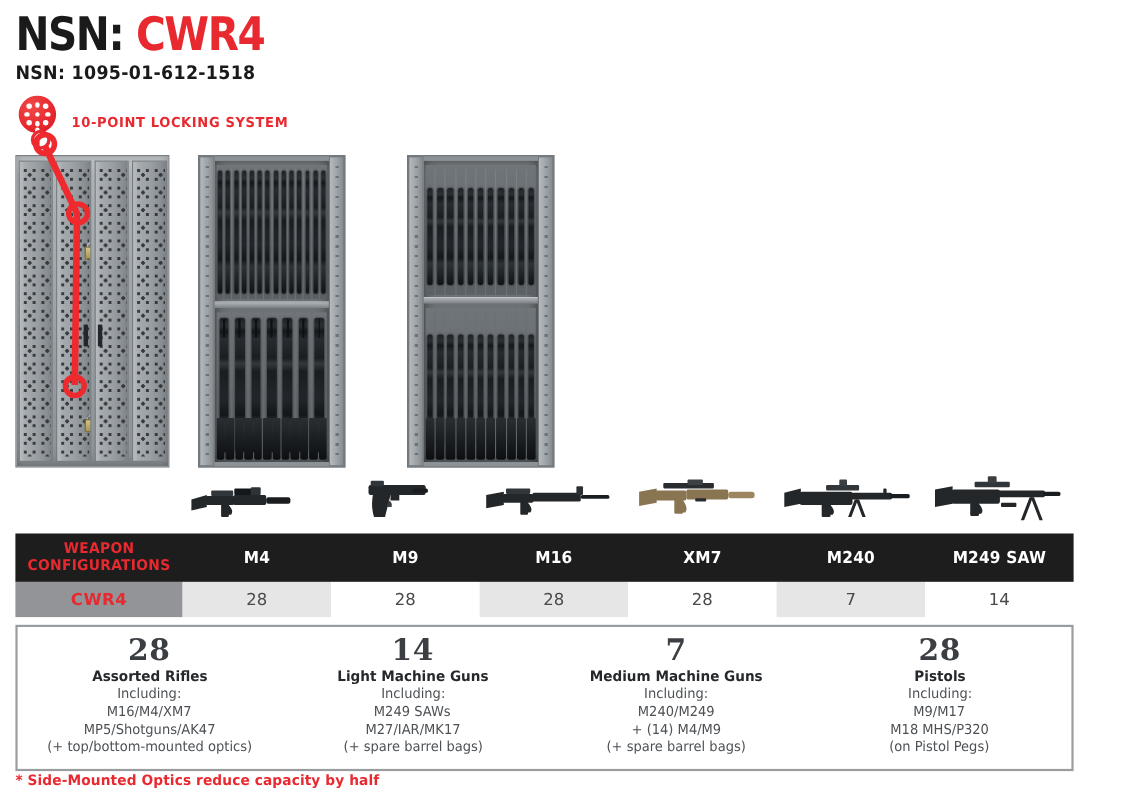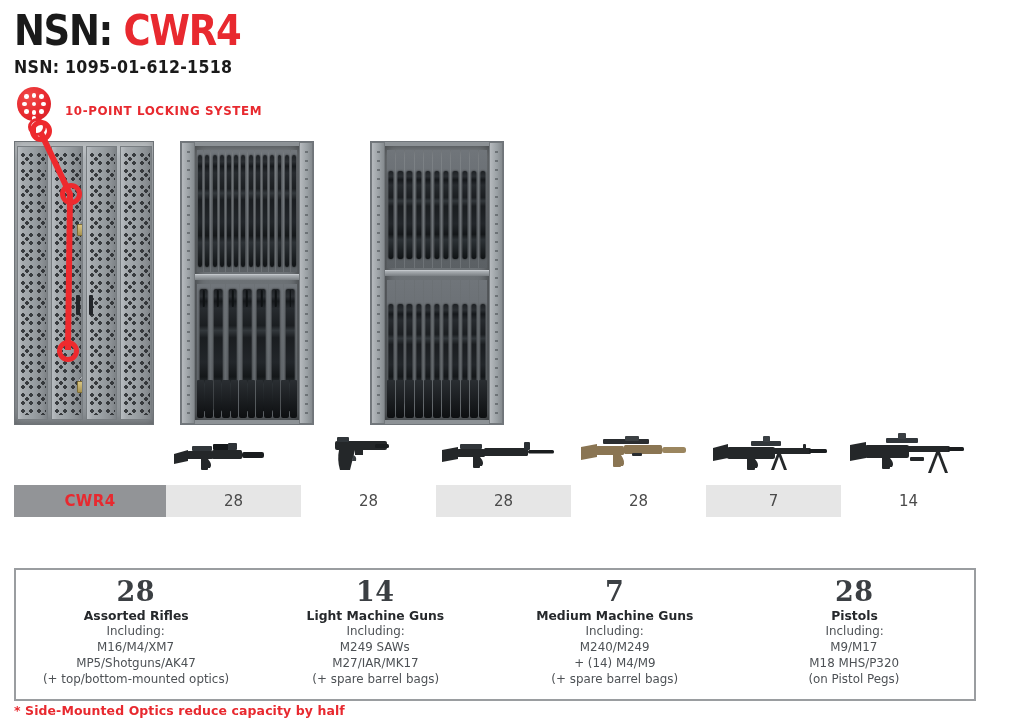--- a/index.html
+++ b/index.html
@@ -616,20 +616,34 @@
         <path d="M88 21 l-8 21 h3 l8-21 z"></path>
         <path d="M92 21 l8 21 h-3 l-8-21 z"></path>
         <rect x="62" y="26" width="14" height="4" rx="1"></rect>
       </g>
     </svg>
   </div>
 
 </div>
 
 <div id="table">
+  <div id="thead">
+    <div class="th first col-label">
+      <div>
+        <div>WEAPON</div>
+        <div>CONFIGURATIONS</div>
+      </div>
+    </div>
+    <div class="th col-data">M4</div>
+    <div class="th col-data">M9</div>
+    <div class="th col-data">M16</div>
+    <div class="th col-data">XM7</div>
+    <div class="th col-data">M240</div>
+    <div class="th col-data">M249 SAW</div>
+  </div>
   <div id="tbody-row">
     <div class="td first col-label">CWR4</div>
     <div class="td col-data alt">28</div>
     <div class="td col-data plain">28</div>
     <div class="td col-data alt">28</div>
     <div class="td col-data plain">28</div>
     <div class="td col-data alt">7</div>
     <div class="td col-data plain">14</div>
   </div>
 </div>

